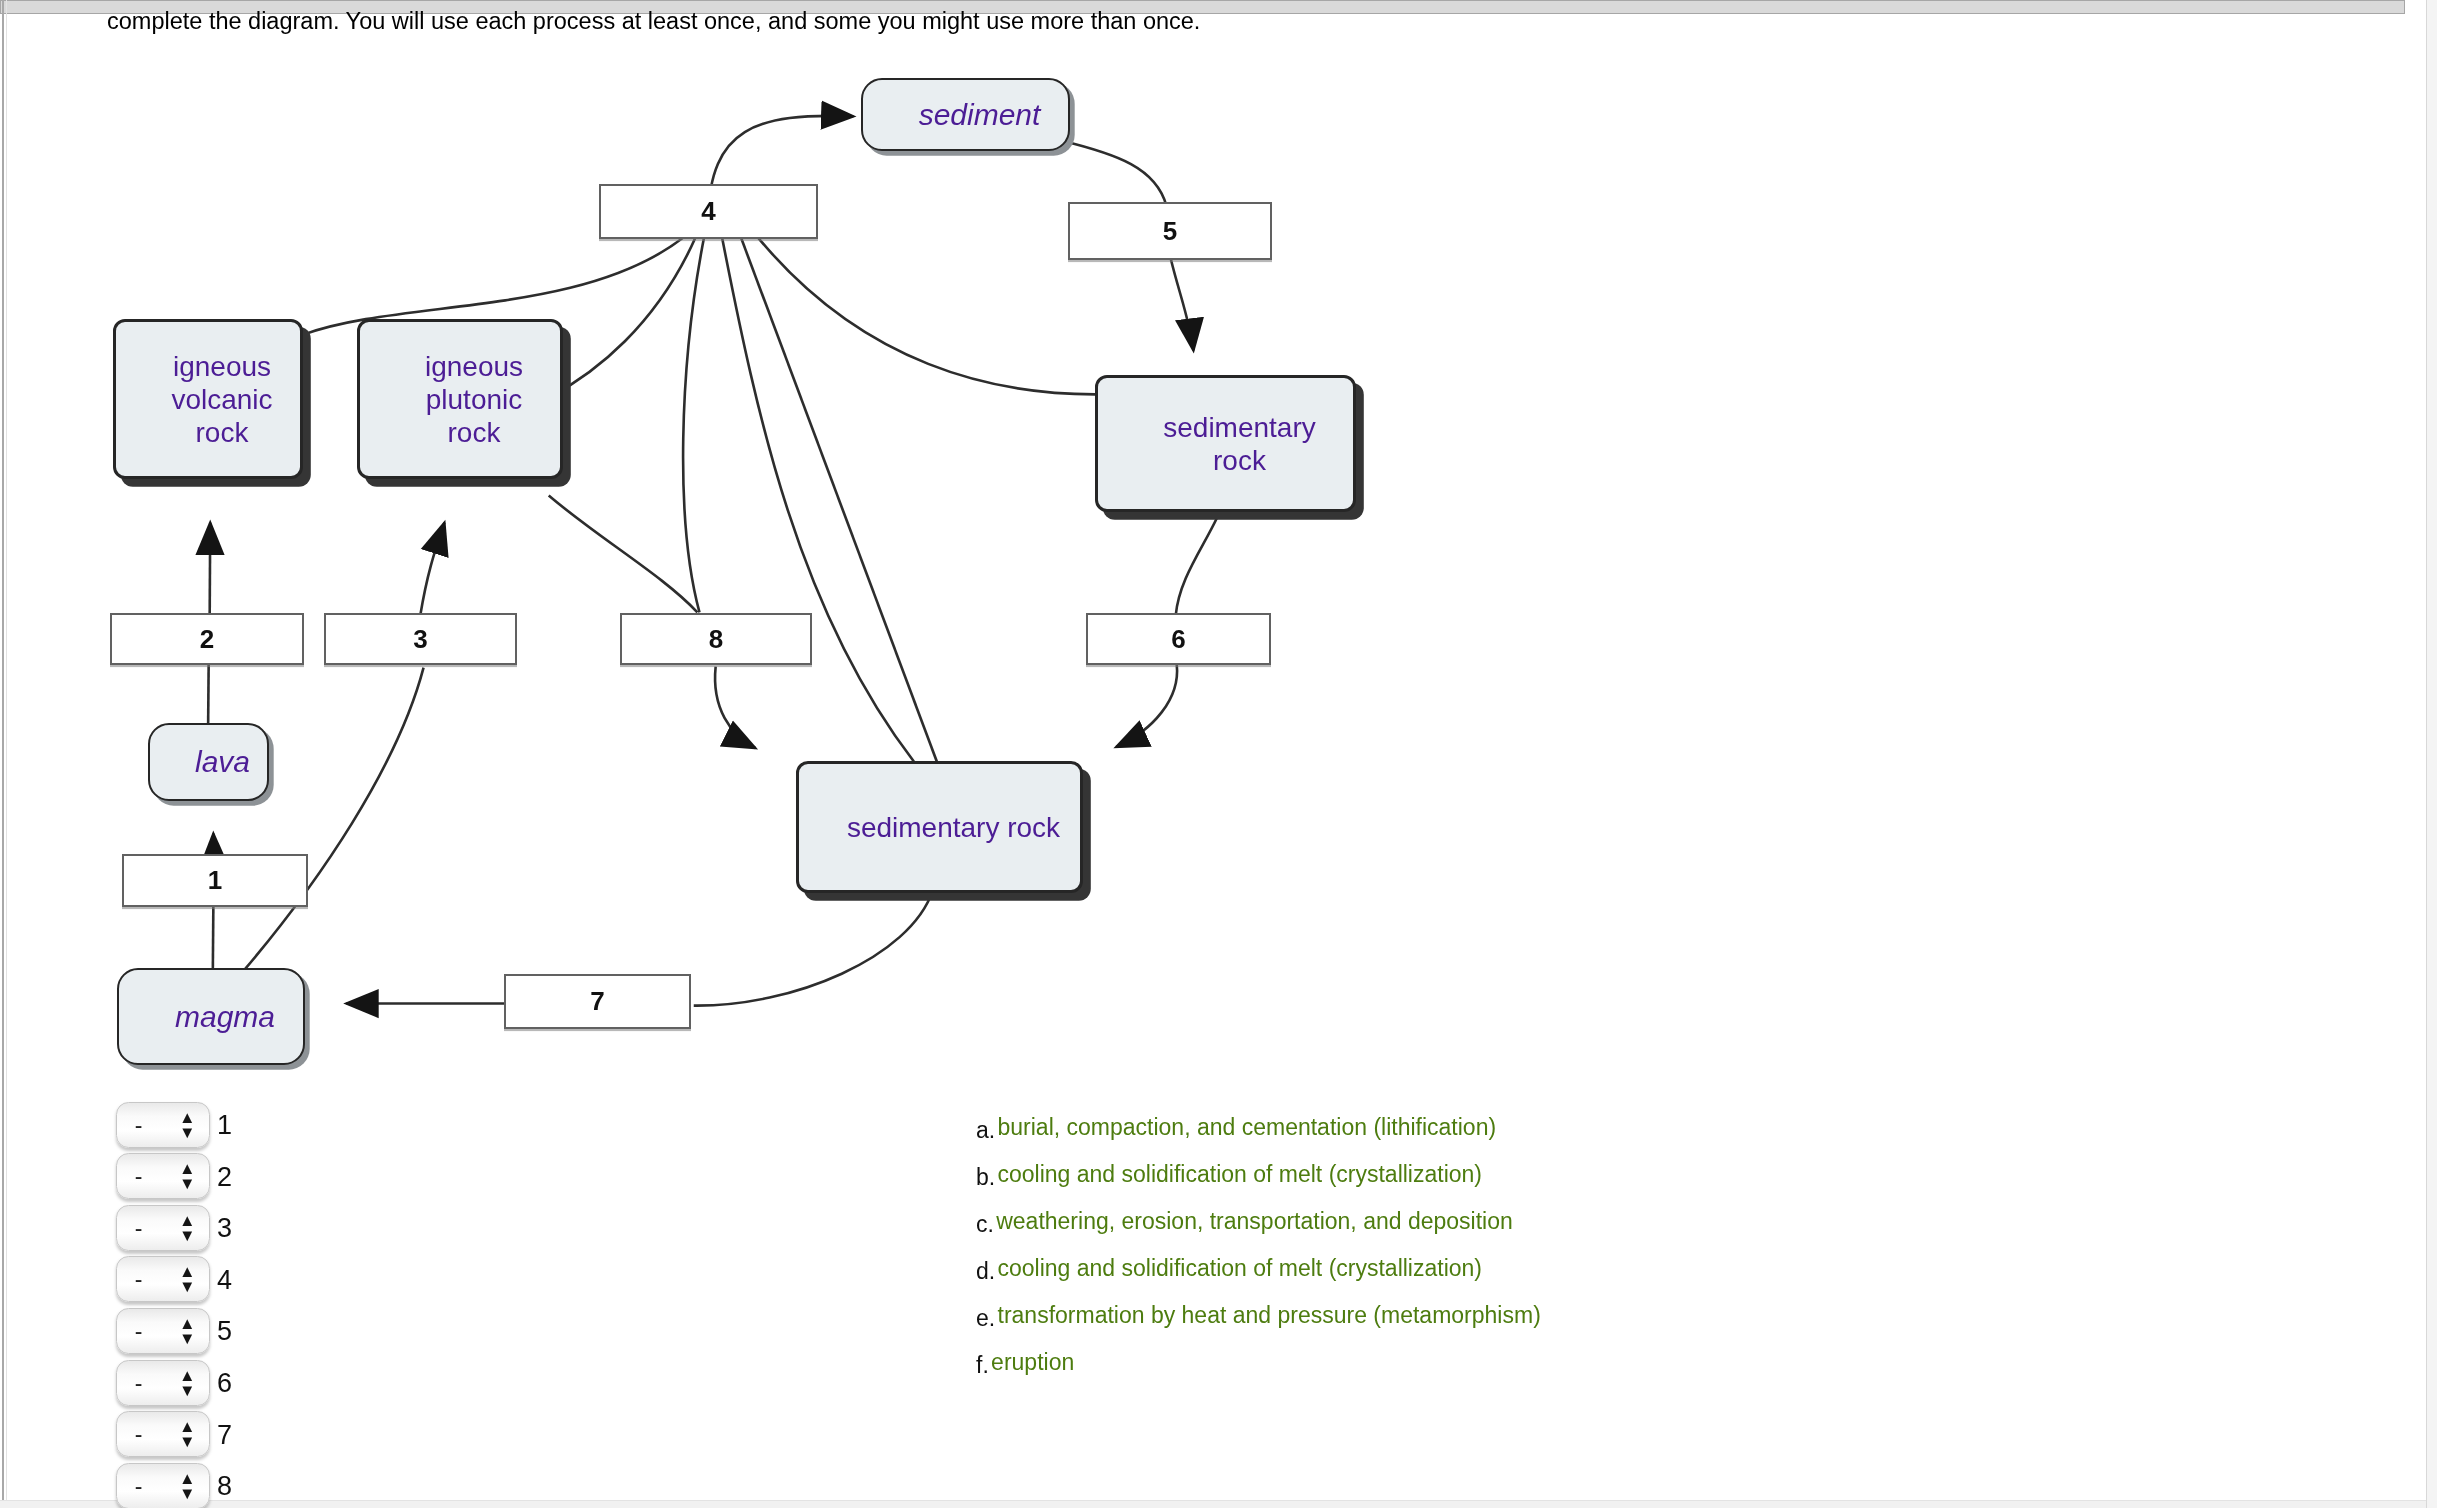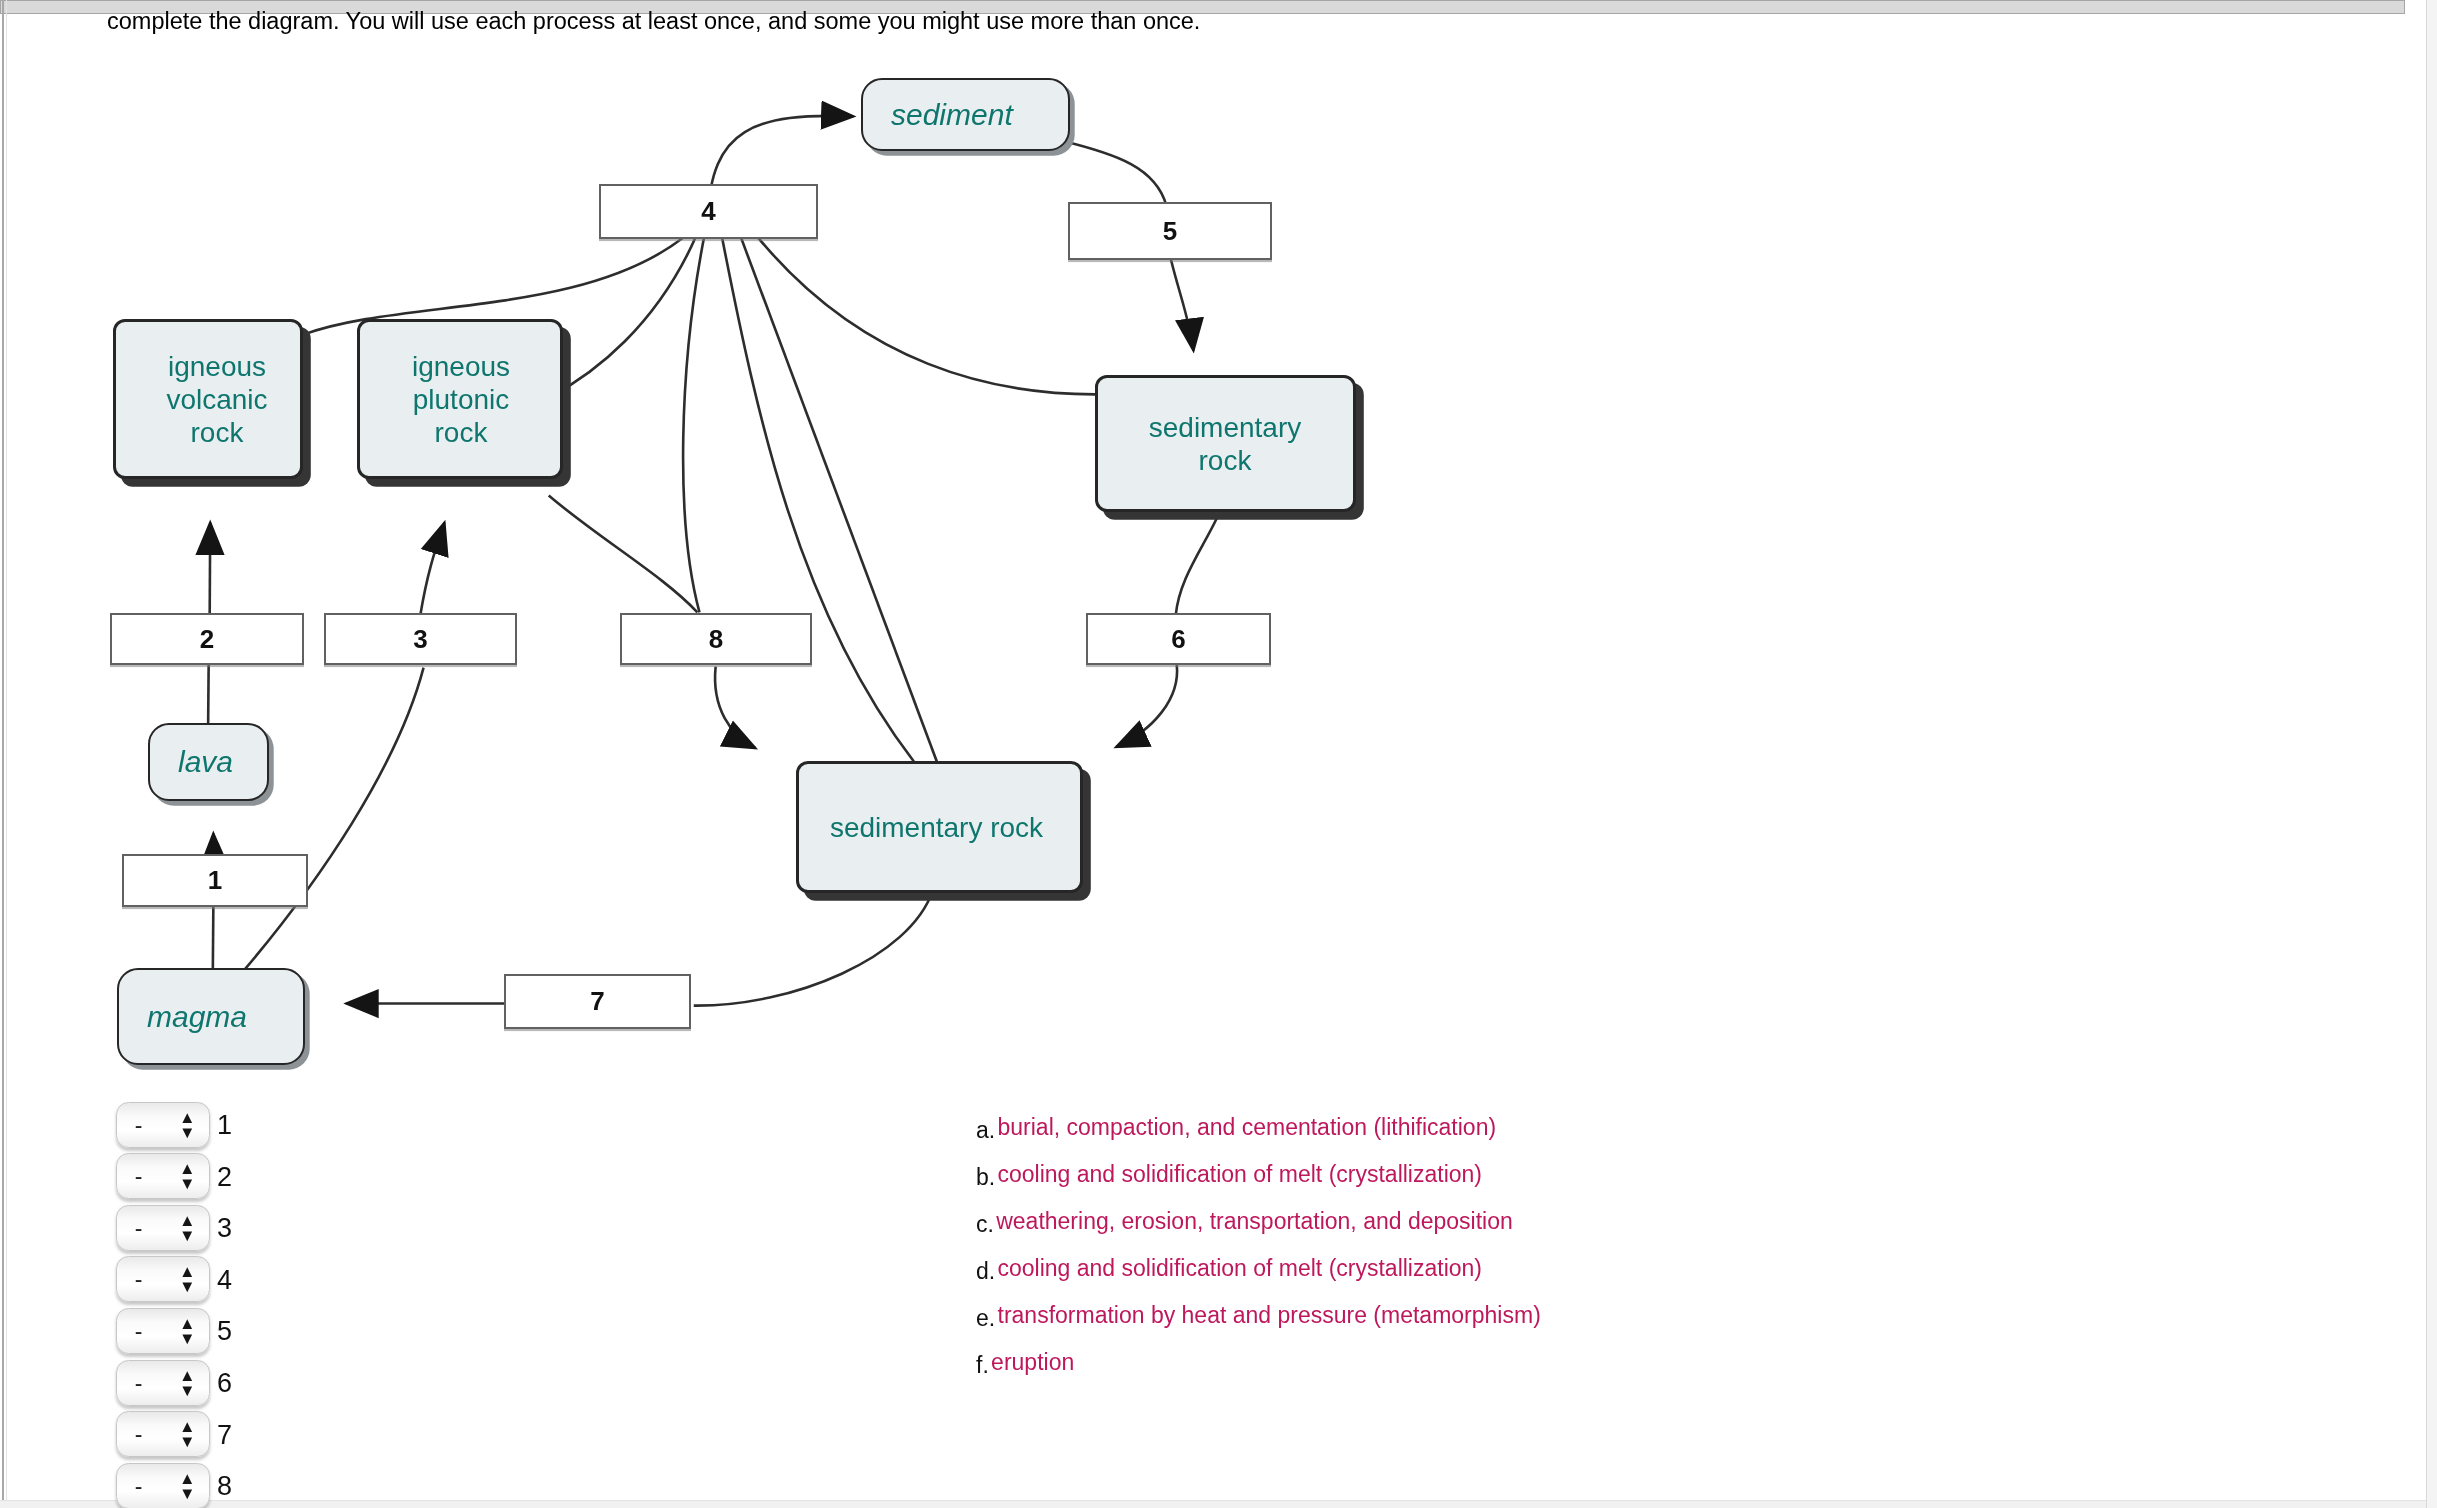--- a/index.html
+++ b/index.html
@@ -11,40 +11,40 @@
   .topbar{left:0;top:0;width:2405px;height:13.6px;background:#d9d9d9;border:1px solid #a6a6a6;}
   .leftline1{left:2.1px;top:0;width:1.6px;height:1509px;background:#a8a8a8;}
   .leftline2{left:6.3px;top:0;width:1px;height:1509px;background:#e2e2e2;}
   .scrolltrack{left:2426px;top:0;width:11.5px;height:1509px;background:#f4f4f4;border-left:1px solid #d8d8d8;}
   .bottomstrip{left:0;top:1500px;width:2426px;height:8.9px;background:#f1f1f1;border-top:0.5px solid #e3e3e3;}
 
   
   .question{left:107px;top:5.2px;width:1825px;font-size:23.5px;line-height:32px;color:#000;}
 
   
-  .node{background:#e9eef1;border:3.1px solid #262626;display:flex;align-items:center;
-        text-align:center;color:#0f766e;z-index:3;padding-left:28px;}
+  .node{background:#e9eef1;border:3.1px solid #262626;display:flex;align-items:center;justify-content:center;
+        text-align:center;color:#4c1d95;z-index:3;padding-left:28px;}
   .node.big{border-radius:12px;box-shadow:7.8px 7.8px 0 0 #353535;font-size:28px;line-height:33px;}
   .node.soft{border-radius:21px;border-width:2.6px;box-shadow:4.7px 4.7px 0 0 #8d9296;font-style:italic;font-size:30px;}
   .pbox{background:#ffffff;border:2.6px solid #616161;box-shadow:0 2.1px 0 rgba(125,125,125,.55);
         display:flex;align-items:center;justify-content:center;font-size:26px;font-weight:bold;color:#111;z-index:3;}
   svg.wires{left:0;top:0;z-index:1;}
 
   
   .sel{width:94px;height:46px;border-radius:12.5px;border:1px solid #c7c7c7;
        background:linear-gradient(180deg,#e9e9e9 0%,#fafafa 30%,#ffffff 62%,#ededed 100%);
        box-shadow:0 2.1px 3.1px rgba(0,0,0,.22);display:flex;align-items:center;z-index:3;cursor:pointer;}
   .sel .dash{margin-left:17.7px;font-size:23px;color:#222;flex:1;text-align:left;}
   .sel .steppers{margin-right:13.6px;display:flex;flex-direction:column;align-items:center;gap:1px;}
   .sel .steppers span{font-size:16.7px;line-height:13.6px;color:#151515;}
   .anslabel{font-size:27px;color:#111;z-index:3;}
 
   
   .optletter{font-size:23px;color:#111;position:relative;top:2.6px;}
-  .opttext{font-size:23px;color:#be185d;margin-top:48px;}
+  .opttext{font-size:23px;color:#4d7c0f;margin-top:48px;}
 </style>
 </head>
 <body>
 
 <div class="abs topbar"></div>
 <div class="abs leftline1"></div>
 <div class="abs leftline2"></div>
 <div class="abs scrolltrack"></div>
 <div class="abs bottomstrip"></div>
 

